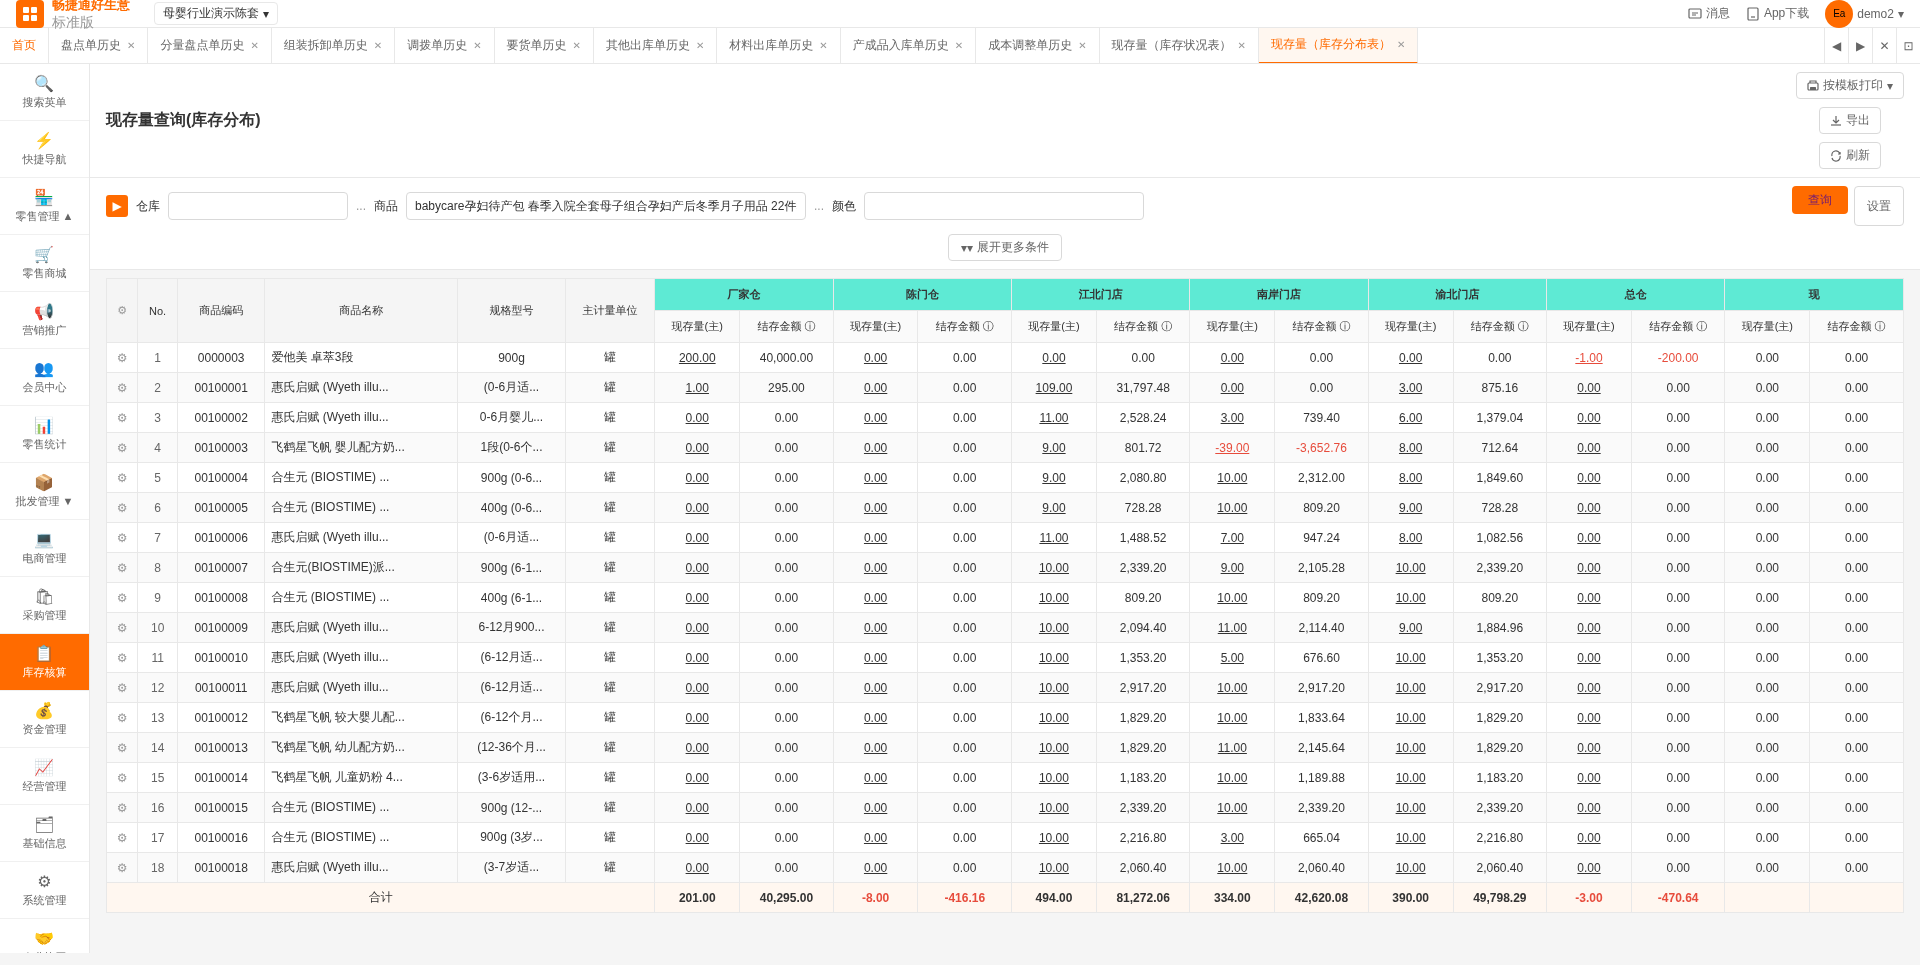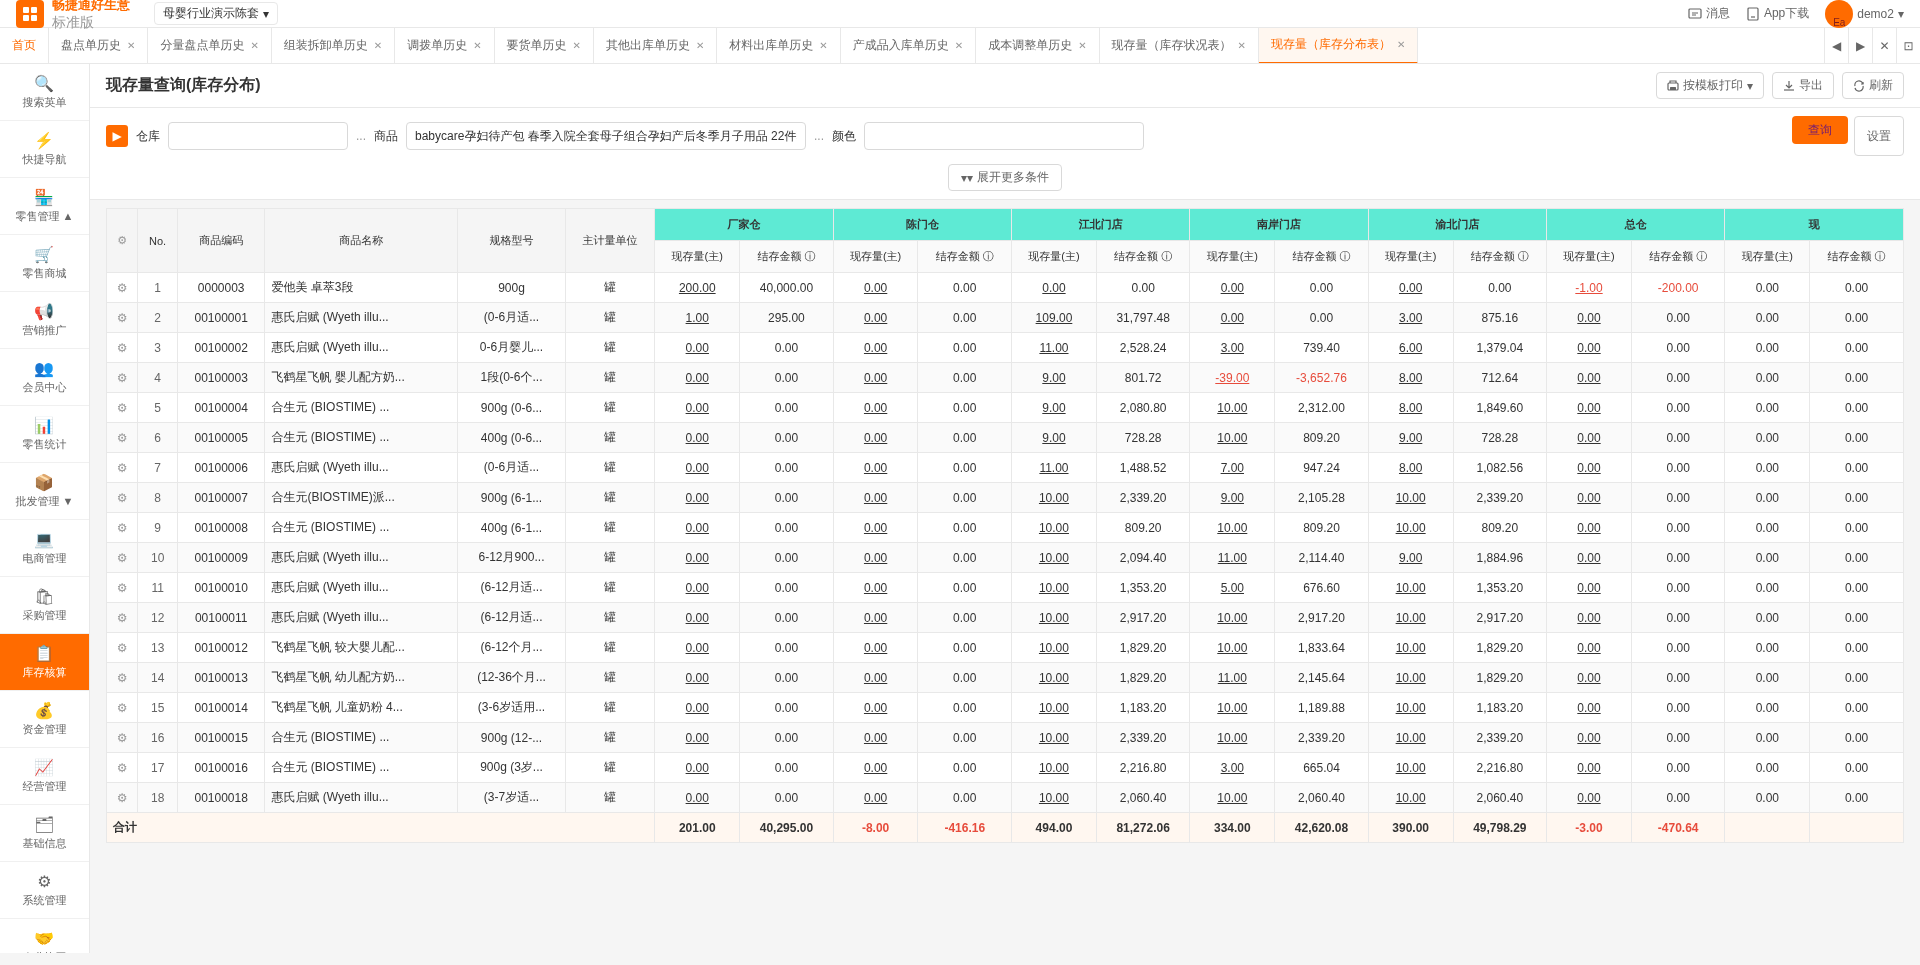--- a/index.html
+++ b/index.html
@@ -4,21 +4,21 @@
   <style>
     * { box-sizing: border-box; margin: 0; padding: 0; }
     body { font-family: 'Microsoft YaHei', Arial, sans-serif; font-size: 12px; background: #f5f5f5; color: #333; overflow: hidden; }
 
     
     .topbar { height: 28px; background: #fff; display: flex; align-items: center; padding: 0 16px; border-bottom: 1px solid #e8e8e8; justify-content: space-between; }
     .topbar-left { display: flex; align-items: center; gap: 8px; }
     .topbar-logo-icon { width: 28px; height: 28px; background: #ff6b00; border-radius: 4px; display: flex; align-items: center; justify-content: center; color: white; font-size: 10px; }
     .topbar-right { display: flex; align-items: center; gap: 16px; }
     .topbar-right-item { display: flex; align-items: center; gap: 4px; color: #666; cursor: pointer; font-size: 12px; }
-    .avatar { width: 28px; height: 28px; border-radius: 50%; background: #ff6b00; display: flex; align-items: flex-end; justify-content: center; color: #7f1d1d; font-size: 12px; }
+    .avatar { width: 28px; height: 28px; border-radius: 50%; background: #ff6b00; display: flex; align-items: center; justify-content: center; color: #000000; font-size: 12px; }
 
     
     .tabbar { height: 36px; background: #fff; display: flex; align-items: center; border-bottom: 1px solid #e8e8e8; overflow: hidden; }
     .tab-item { height: 36px; padding: 0 12px; display: flex; align-items: center; gap: 6px; border-right: 1px solid #e8e8e8; white-space: nowrap; cursor: pointer; font-size: 12px; color: #666; flex-shrink: 0; }
     .tab-item.active { background: #fff7f0; color: #ff6b00; border-bottom: 2px solid #ff6b00; }
     .tab-item.home { color: #ff6b00; }
     .tab-close { color: #999; font-size: 10px; cursor: pointer; }
     .tab-arrows { display: flex; margin-left: auto; flex-shrink: 0; }
     .tab-arrow { width: 24px; height: 36px; display: flex; align-items: center; justify-content: center; border-left: 1px solid #e8e8e8; cursor: pointer; color: #666; }
 
@@ -30,21 +30,21 @@
     .sidebar-item { padding: 10px 4px; text-align: center; cursor: pointer; font-size: 11px; color: #666; border-bottom: 1px solid #f0f0f0; }
     .sidebar-item.active { background: #ff6b00; color: white; }
     .sidebar-item .sidebar-label { margin-top: 2px; }
 
     
     .content { flex: 1; overflow: hidden; display: flex; flex-direction: column; }
 
     
     .page-header { padding: 8px 16px; background: #fff; border-bottom: 1px solid #e8e8e8; display: flex; align-items: center; justify-content: space-between; }
     .page-title { font-size: 16px; font-weight: bold; color: #333; }
-    .page-header-actions { display: flex; gap: 8px; align-items: center; }
+    .page-header-actions { display: flex; gap: 8px; align-items: center; flex-direction: column; }
     .btn-action { padding: 4px 10px; border: 1px solid #d9d9d9; border-radius: 4px; background: #fff; cursor: pointer; font-size: 12px; color: #666; display: flex; align-items: center; gap: 4px; }
 
     
     .filter-area { padding: 8px 16px; background: #fff; border-bottom: 1px solid #e8e8e8; }
     .filter-row { display: flex; align-items: center; gap: 8px; }
     .filter-toggle { width: 22px; height: 22px; background: #ff6b00; border-radius: 3px; display: flex; align-items: center; justify-content: center; cursor: pointer; color: white; font-size: 12px; }
     .filter-label { color: #333; white-space: nowrap; font-size: 12px; }
     .filter-input { border: 1px solid #d9d9d9; border-radius: 4px; padding: 4px 8px; font-size: 12px; height: 28px; width: 180px; }
     .filter-input-wide { width: 400px; border: 1px solid #d9d9d9; border-radius: 4px; padding: 4px 8px; font-size: 12px; height: 28px; color: #333; }
     .filter-dots { color: #999; }
@@ -696,21 +696,21 @@
     <td class="text-underline">10.00</td>
     <td>2,060.40</td>
     <td class="text-underline">0.00</td>
     <td>0.00</td>
     <td>0.00</td>
     <td>0.00</td>
   </tr>
           </tbody>
         <tfoot id="table-foot">
         <tr class="summary-row">
-  <td colspan="6" style="text-align:left;font-weight:bold;">合计</td>
+  <td colspan="6" style="text-align:center;font-weight:normal;">合计</td>
   <td>201.00</td>
   <td>40,295.00</td>
   <td style="color:#e74c3c">-8.00</td>
   <td style="color:#e74c3c">-416.16</td>
   <td>494.00</td>
   <td>81,272.06</td>
   <td>334.00</td>
   <td>42,620.08</td>
   <td>390.00</td>
   <td>49,798.29</td>

